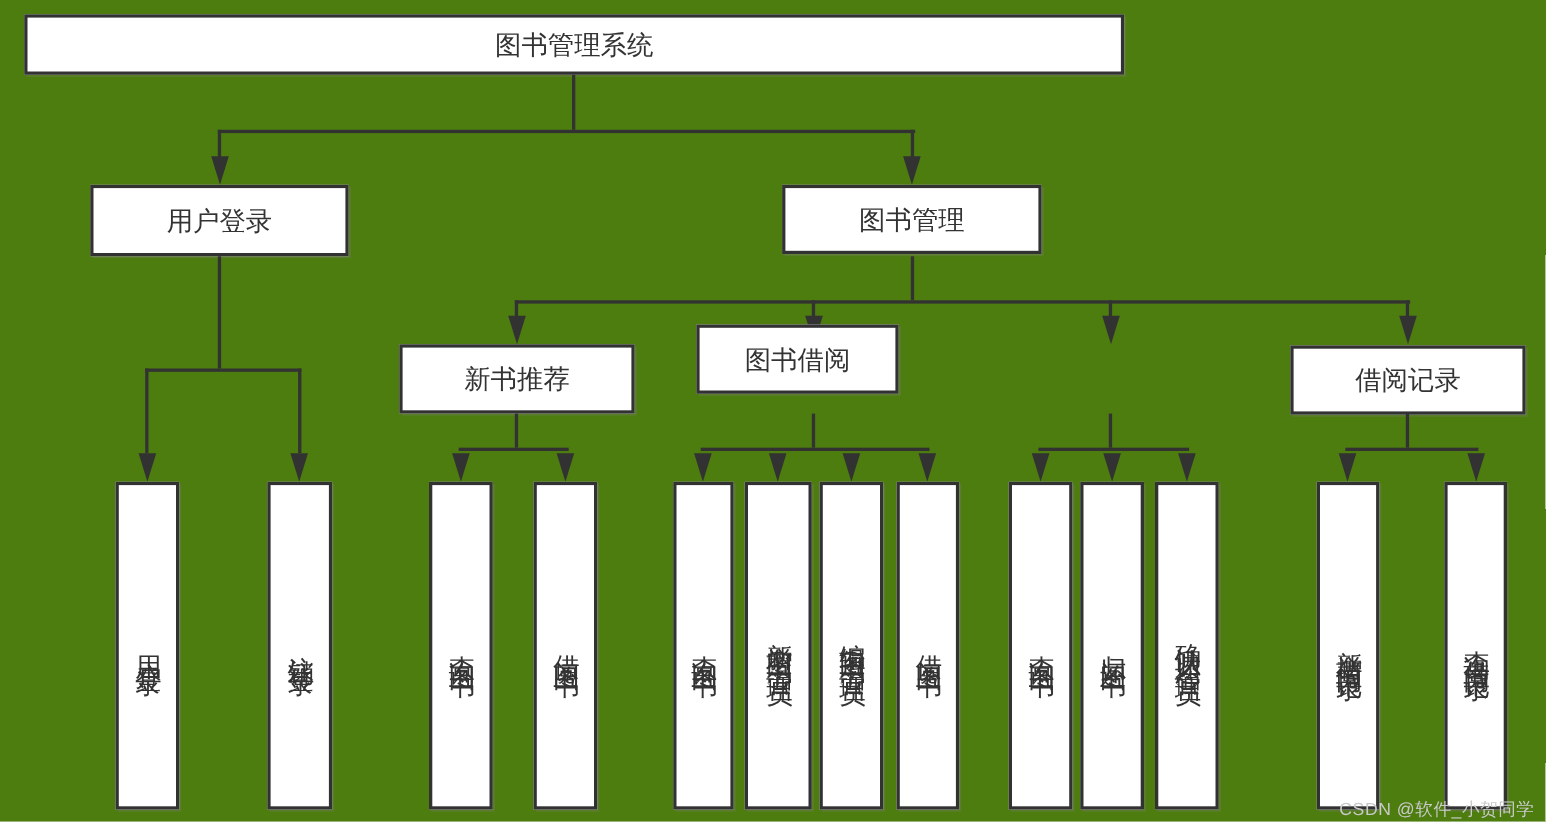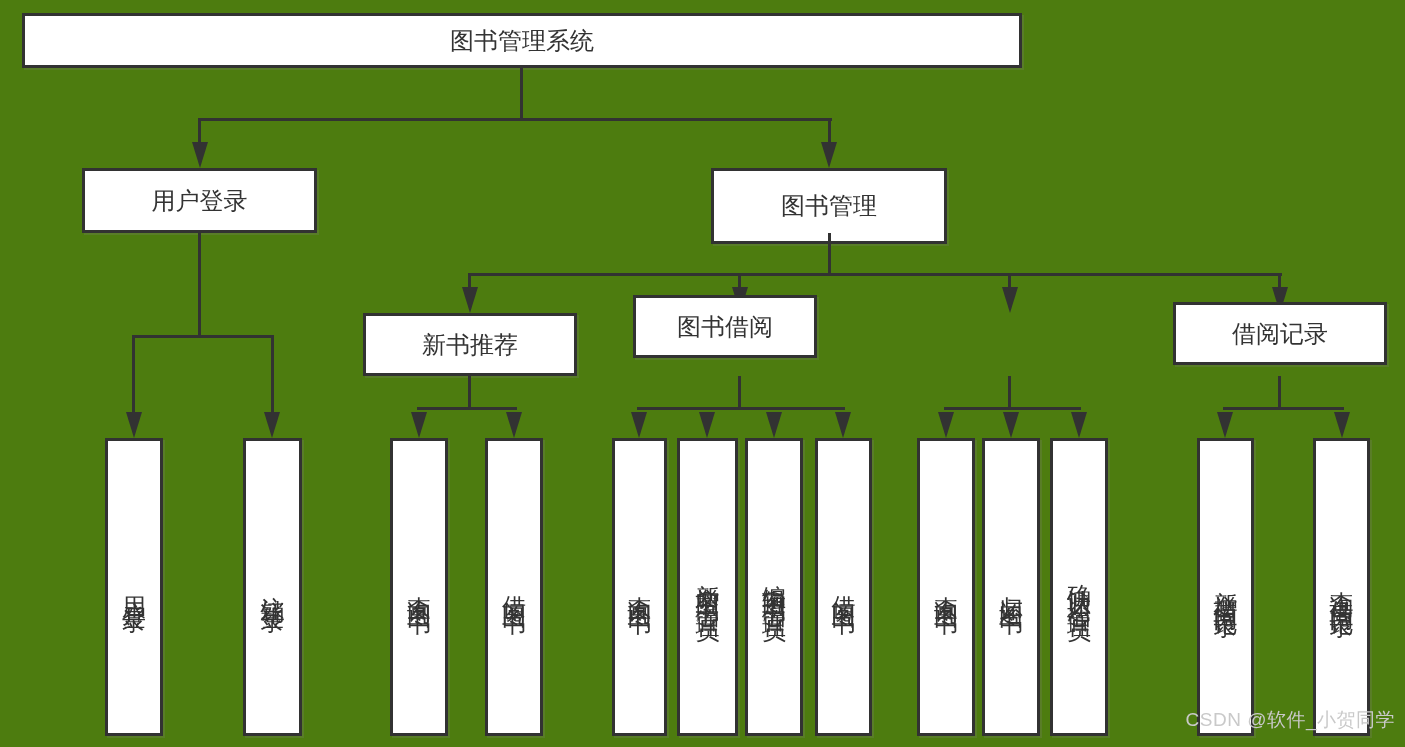--- a/index.html
+++ b/index.html
@@ -19,22 +19,22 @@
     writing-mode:vertical-rl; text-orientation:mixed;
     letter-spacing:5px; line-height:1;
   }
   .hline,.vline { position:absolute; background:var(--line,#323232); }
   .ahead {
     position:absolute; width:0; height:0;
     border-left:8px solid transparent; border-right:8px solid transparent;
     border-top:26px solid var(--line,#323232);
   }
   .watermark {
-    position:absolute; right:10px; bottom:14px;
-    font-size:19px; letter-spacing:.5px;
+    position:absolute; right:10px; bottom:0;
+    font-size:16px; letter-spacing:.5px;
     color:var(--watermark,#c9c9c9); white-space:nowrap;
   }
 </style>
 </head>
 <body>
 
 <div class="canvas">
 
   <div class="box" style="left:22px;top:13px;width:1000px;height:55px;">
     <span>图书管理系统</span>
@@ -43,21 +43,21 @@
   <div class="vline" style="left:520px;top:68px;width:3px;height:50px;"></div>
   <div class="hline" style="left:198px;top:118px;width:634px;height:3px;"></div>
   <div class="vline" style="left:198px;top:118px;width:3px;height:26px;"></div>
   <div class="ahead" style="left:192px;top:142px;"></div>
   <div class="vline" style="left:828px;top:118px;width:3px;height:26px;"></div>
   <div class="ahead" style="left:821px;top:142px;"></div>
 
   <div class="box" style="left:82px;top:168px;width:235px;height:65px;">
     <span>用户登录</span>
   </div>
-  <div class="box" style="left:711px;top:168px;width:236px;height:76px;">
+  <div class="box" style="left:711px;top:168px;width:236px;height:63px;">
     <span>图书管理</span>
   </div>
 
   <div class="vline" style="left:198px;top:233px;width:3px;height:102px;"></div>
   <div class="hline" style="left:132px;top:335px;width:142px;height:3px;"></div>
   <div class="vline" style="left:132px;top:335px;width:3px;height:77px;"></div>
   <div class="ahead" style="left:126px;top:412px;"></div>
   <div class="vline" style="left:271px;top:335px;width:3px;height:77px;"></div>
   <div class="ahead" style="left:264px;top:412px;"></div>
 
@@ -71,21 +71,21 @@
   <div class="ahead" style="left:1002px;top:287px;"></div>
   <div class="vline" style="left:1278px;top:273px;width:3px;height:16px;"></div>
   <div class="ahead" style="left:1272px;top:287px;"></div>
 
   <div class="box" style="left:363px;top:313px;width:214px;height:63px;text-align:center;">
     <span>新书推荐</span>
   </div>
   <div class="box" style="left:633px;top:295px;width:184px;height:63px;">
     <span>图书借阅</span>
   </div>
-  <div class="box" style="left:1173px;top:302px;width:214px;height:63px;">
+  <div class="box" style="left:1173px;top:314px;width:214px;height:63px;">
     <span>借阅记录</span>
   </div>
 
   <div class="vline" style="left:468px;top:376px;width:3px;height:31px;"></div>
   <div class="hline" style="left:417px;top:407px;width:100px;height:3px;"></div>
   <div class="ahead" style="left:411px;top:412px;"></div>
   <div class="ahead" style="left:506px;top:412px;"></div>
 
   <div class="vline" style="left:738px;top:376px;width:3px;height:31px;"></div>
   <div class="hline" style="left:637px;top:407px;width:208px;height:3px;"></div>

